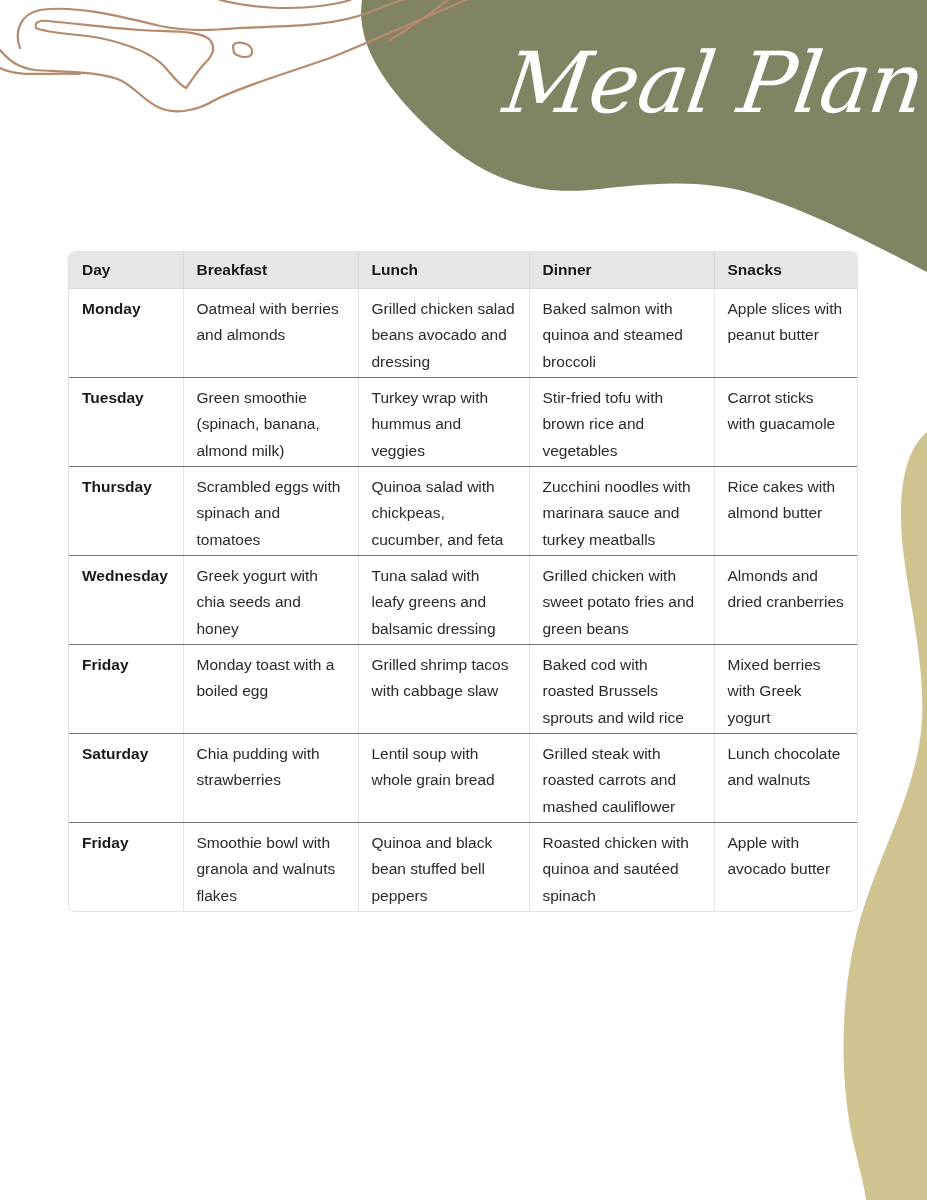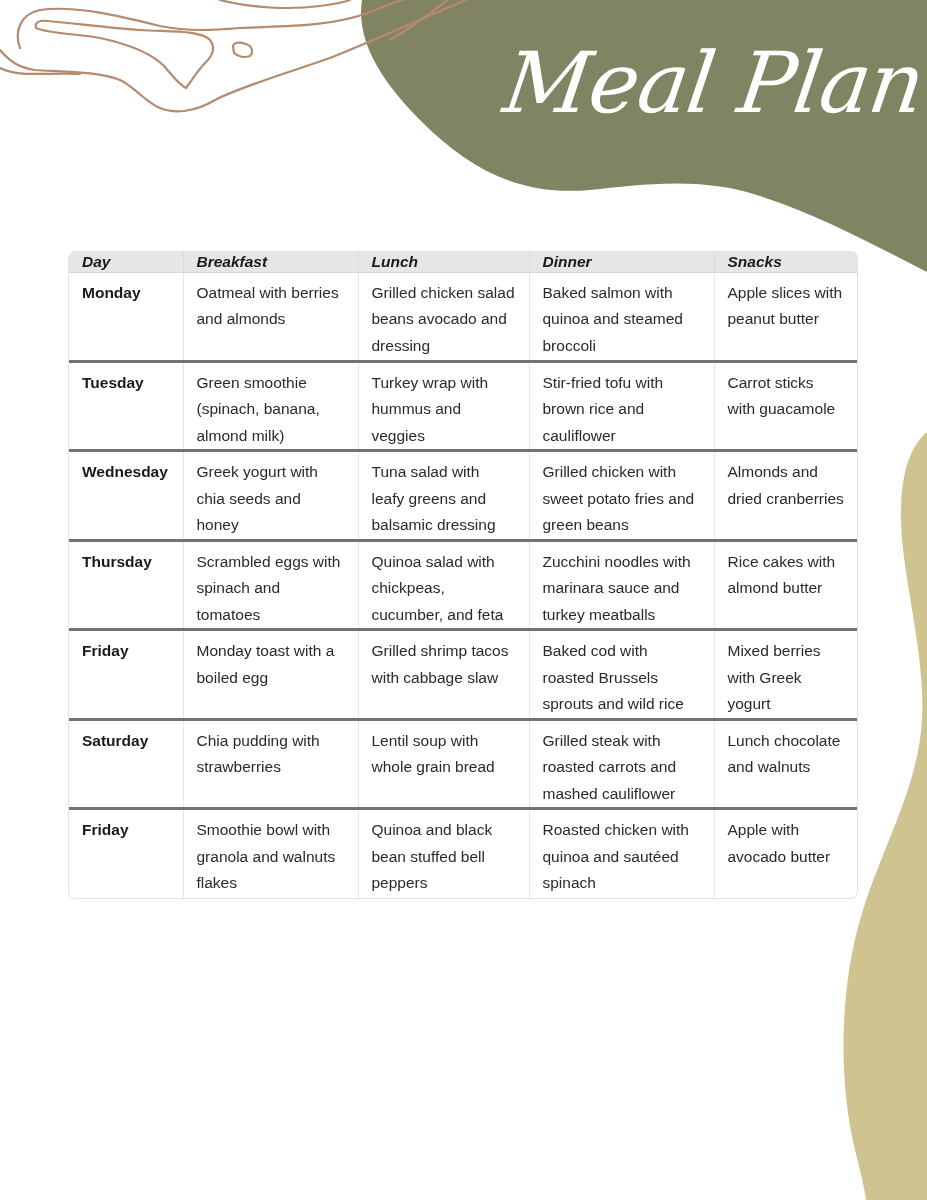--- a/index.html
+++ b/index.html
@@ -23,29 +23,28 @@
       background: #ffffff;
     }
     table { border-collapse: collapse; width: 100%; table-layout: fixed; font-size: 15.5px; }
     col.c-day { width: 114px; }
     col.c-br { width: 175px; }
     col.c-lu { width: 171px; }
     col.c-di { width: 185px; }
     col.c-sn { width: 143px; }
     th {
       background: #e6e6e6; text-align: left; font-weight: bold;
-      height: 20px; padding: 0 13px; box-sizing: border-box;
+      height: 36px; padding: 0 13px; box-sizing: border-box;
       border-right: 1px solid #d9d9d9; border-bottom: 1px solid #d9d9d9;
       color: #1a1a1a;
-      font-style: italic;
     }
     td {
       vertical-align: top; height: 89px; box-sizing: border-box;
       padding: 7px 13px 0 13px; line-height: 26.5px; color: #2a2a2a;
-      border-right: 1px solid #e6e6e6; border-bottom: 3px solid #737373;
+      border-right: 1px solid #e6e6e6; border-bottom: 1px solid #737373;
     }
     th:last-child, td:last-child { border-right: none; }
     tr:last-child td { border-bottom: none; }
     td.day { font-weight: bold; color: #1a1a1a; }
   </style>
 </head>
 <body>
 
 <svg class="deco" viewBox="0 0 927 1200" xmlns="http://www.w3.org/2000/svg">
 
@@ -89,36 +88,36 @@
         <td class="day">Monday</td>
         <td>Oatmeal with berries and almonds</td>
         <td>Grilled chicken salad beans avocado and dressing</td>
         <td>Baked salmon with quinoa and steamed broccoli</td>
         <td>Apple slices with peanut butter</td>
       </tr>
       <tr>
         <td class="day">Tuesday</td>
         <td>Green smoothie (spinach, banana, almond milk)</td>
         <td>Turkey wrap with hummus and veggies</td>
-        <td>Stir-fried tofu with brown rice and cauliflower</td>
+        <td>Stir-fried tofu with brown rice and vegetables</td>
         <td>Carrot sticks with guacamole</td>
+      </tr>
+      <tr>
+        <td class="day">Thursday</td>
+        <td>Scrambled eggs with spinach and tomatoes</td>
+        <td>Quinoa salad with chickpeas, cucumber, and feta</td>
+        <td>Zucchini noodles with marinara sauce and turkey meatballs</td>
+        <td>Rice cakes with almond butter</td>
       </tr>
       <tr>
         <td class="day">Wednesday</td>
         <td>Greek yogurt with chia seeds and honey</td>
         <td>Tuna salad with leafy greens and balsamic dressing</td>
         <td>Grilled chicken with sweet potato fries and green beans</td>
         <td>Almonds and dried cranberries</td>
-      </tr>
-      <tr>
-        <td class="day">Thursday</td>
-        <td>Scrambled eggs with spinach and tomatoes</td>
-        <td>Quinoa salad with chickpeas, cucumber, and feta</td>
-        <td>Zucchini noodles with marinara sauce and turkey meatballs</td>
-        <td>Rice cakes with almond butter</td>
       </tr>
       <tr>
         <td class="day">Friday</td>
         <td>Monday toast with a boiled egg</td>
         <td>Grilled shrimp tacos with cabbage slaw</td>
         <td>Baked cod with roasted Brussels sprouts and wild rice</td>
         <td>Mixed berries with Greek yogurt</td>
       </tr>
       <tr>
         <td class="day">Saturday</td>

